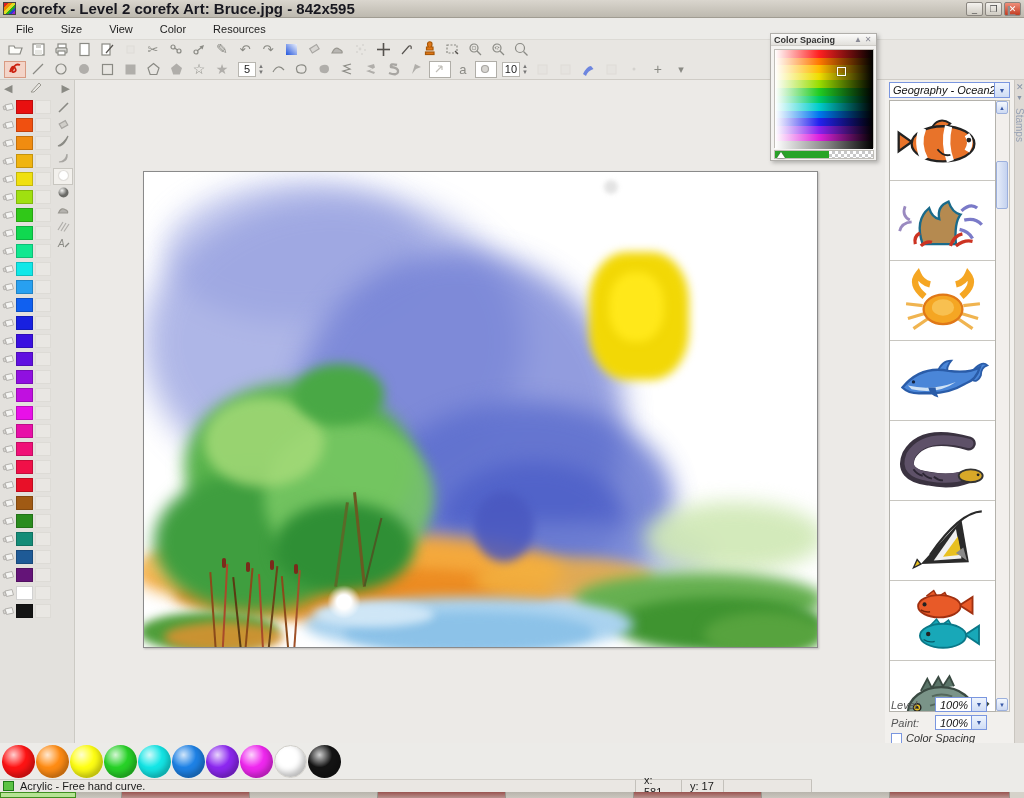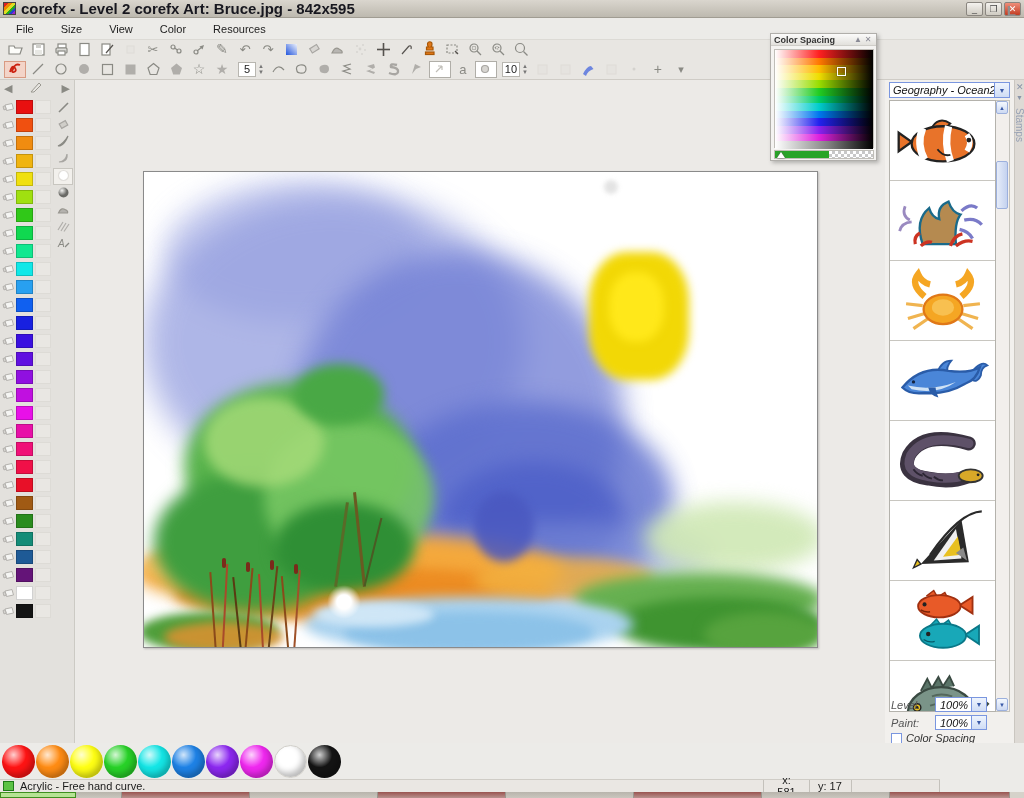--- a/index.html
+++ b/index.html
@@ -111,22 +111,22 @@
   #strip-close{position:absolute;left:1px;top:2px;font-size:9px;color:#8a94a8;}
   #strip-pin{position:absolute;left:1px;top:14px;font-size:7px;color:#8a94a8;}
   #strip-label{position:absolute;left:-1px;top:28px;writing-mode:vertical-rl;font-size:10px;color:#97a1b4;}
 
   
   #circles-bar{position:absolute;left:0;top:743px;width:1024px;height:36px;background:#ecebe8;
     display:flex;align-items:center;padding-left:2px;}
   .color-circle{width:33px;height:33px;border-radius:50%;margin-right:1px;}
 
   
-  #statusbar{position:absolute;left:0;top:779px;width:940px;height:13px;background:#eae7e3;
-    border-top:1px solid #cfccc6;display:flex;align-items:stretch;font-size:11px;color:#1a1a1a;text-align:center;}
+  #statusbar{position:absolute;left:0;top:779px;width:812px;height:13px;background:#eae7e3;
+    border-top:1px solid #cfccc6;display:flex;align-items:stretch;font-size:11px;color:#1a1a1a;}
   #status-tool{flex:1;display:flex;align-items:center;padding-left:3px;border-right:1px solid #c4c1bb;}
   #status-chip{width:11px;height:10px;background:#5cc244;border:1px solid #1f7a18;margin-right:6px;}
   .status-cell{display:flex;align-items:center;padding:0 8px;border-right:1px solid #c4c1bb;}
 
   
   #taskbar{position:absolute;left:0;top:792px;width:1024px;height:6px;background:#d6d2ca;display:flex;}
   .tb-seg{height:6px;border-right:1px solid #9a968e;background:linear-gradient(#b8b4ac,#cac6be);}
   .tb-seg.start{background:#b6e394;border:1px solid #3f8f1f;}
   .tb-seg.win{background:linear-gradient(#9a5450,#b8928e);}
 </style>

